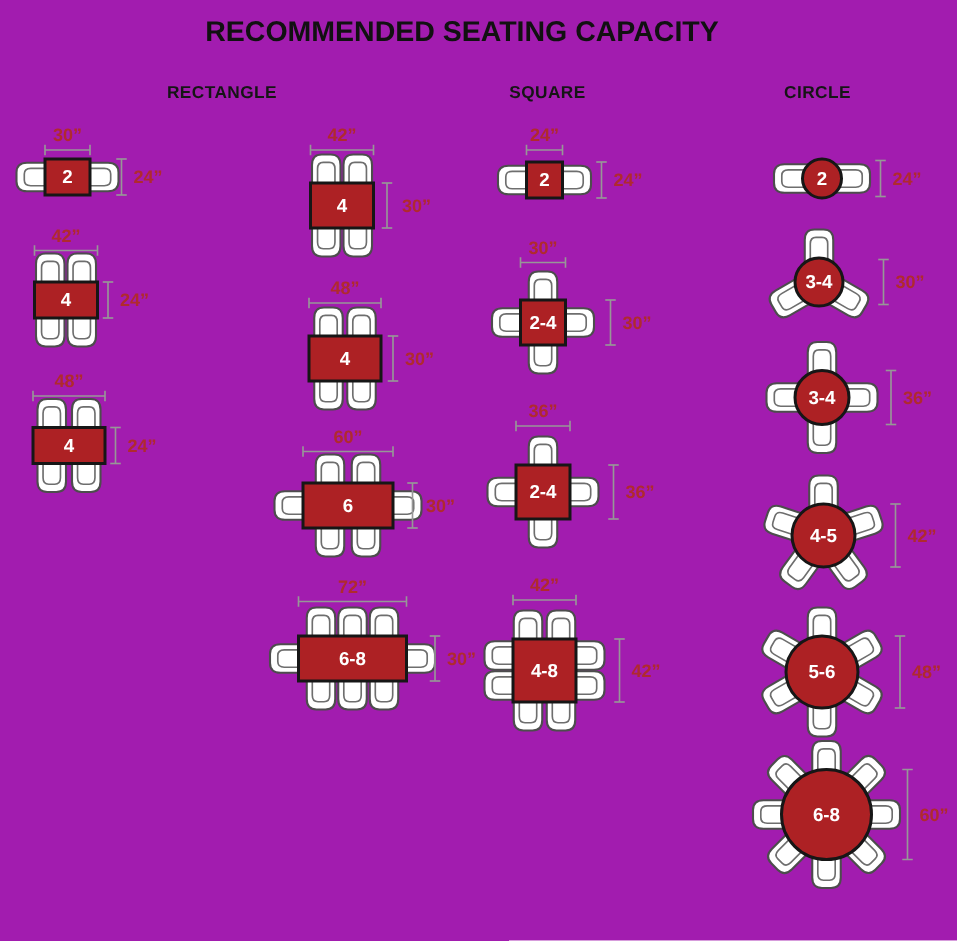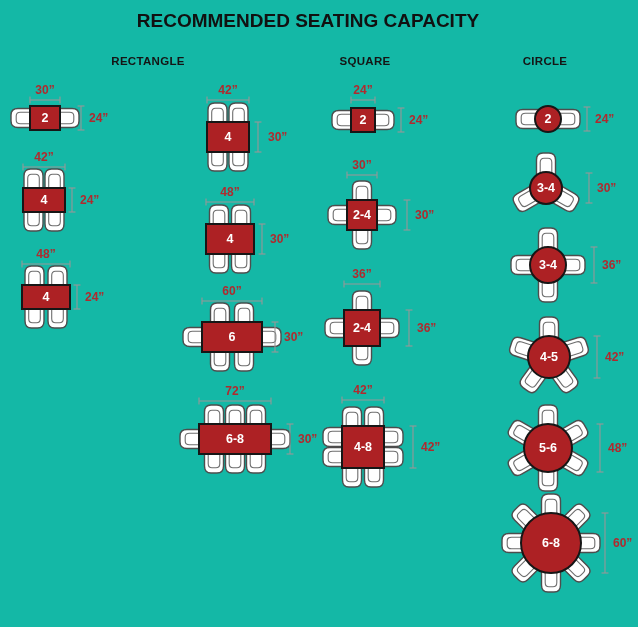--- a/index.html
+++ b/index.html
@@ -1,16 +1,16 @@
 <!DOCTYPE html>
 <html style="--table-fill: #ad2124; --table-border: #161616; --capacity-text: #ffffff; --dimension-text: #b02a2e; --dimension-line: #979797; --chair-outline: #4d4d4d; --chair-inner: #6e6e6e;"><head>
 <meta charset="utf-8">
 <style>
   html,body{margin:0;padding:0;background:#fff;}
-  .stage{position:relative;width:638px;height:627px;background:#14b8a6;overflow:hidden;
+  .stage{position:relative;width:638px;height:627px;background:#a21caf;overflow:hidden;
          font-family:"Liberation Sans","DejaVu Sans",sans-serif;}
   svg text{font-family:"Liberation Sans","DejaVu Sans",sans-serif;}
   .title-text{font-size:19px;font-weight:bold;fill:#111;}
   .col-header{font-size:11.5px;font-weight:bold;fill:#151515;letter-spacing:.3px;}
   .dim-label{font-size:12px;font-weight:bold;fill:var(--dimension-text,#b02a2e);}
   .cap-label{font-size:12.5px;font-weight:bold;fill:var(--capacity-text,#fff);text-anchor:middle;}
   .dim line{stroke:var(--dimension-line,#979797);stroke-width:1.1;}
   .table-shape{fill:var(--table-fill,#ad2124);stroke:var(--table-border,#161616);stroke-width:2;}
 </style>
 </head>

